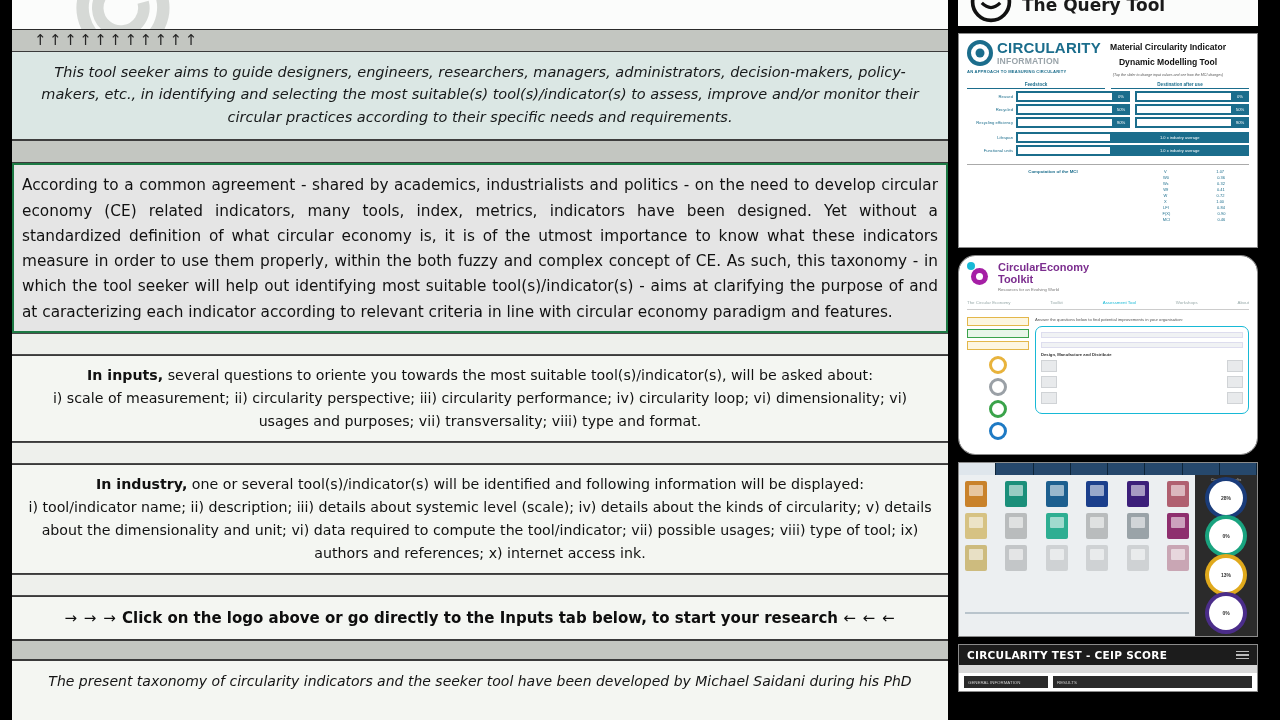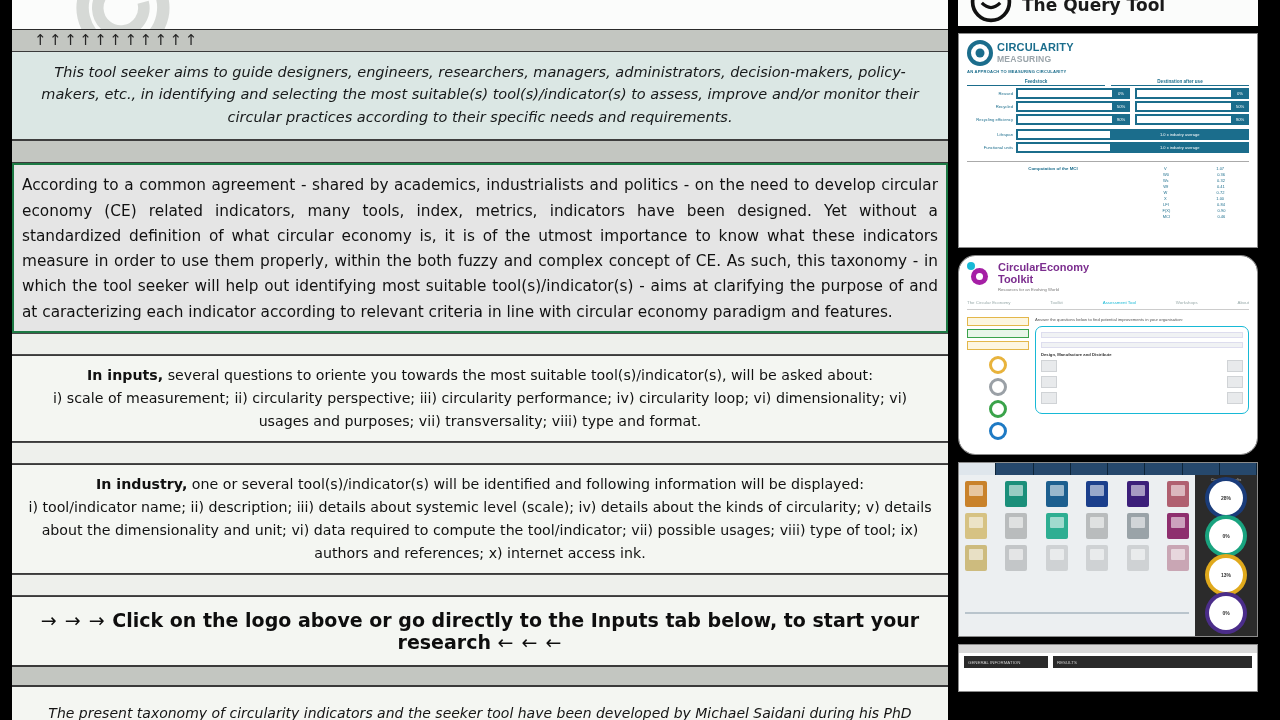--- a/index.html
+++ b/index.html
@@ -79,27 +79,27 @@
   .sec p b { font-weight: bold; }
 
   .cta {
     background: #f4f6f2;
     border-top: 1px solid #3a3a3a; border-bottom: 1px solid #3a3a3a;
     padding: 12px 10px;
     text-align: center;
   }
   .cta .txt {
     font-family: "DejaVu Sans", sans-serif;
-    font-size: 19px; font-weight: bold; color: #0e0e0e;
+    font-size: 15px; font-weight: bold; color: #0e0e0e;
   }
   .cta .arr { font-weight: normal; letter-spacing: 1px; }
 
   .footer {
     background: #f4f6f2; border-top: 1px solid #3a3a3a;
-    padding: 16px 12px 0 12px; flex: 1; overflow: hidden;
+    padding: 10px 12px 0 12px; flex: 1; overflow: hidden;
   }
   .footer p {
     font-family: "DejaVu Sans", sans-serif;
     font-style: italic; font-size: 14px; line-height: 1.5; color: #141414;
     text-align: center;
   }
 
   
   .right-col {
     position: absolute; left: 958px; top: 0; width: 300px; height: 720px;
@@ -130,21 +130,21 @@
   .mci-logo { width: 120px; flex: none; }
   .mci-logo .row { display: flex; align-items: center; gap: 4px; }
   .ci-ring {
     width: 26px; height: 26px; border-radius: 50%;
     border: 4px solid #1b6d8c; position: relative; flex: none;
   }
   .ci-ring::after {
     content:""; position:absolute; left:50%; top:50%; transform:translate(-50%,-50%);
     width:9px;height:9px;border-radius:50%;background:#1b6d8c;
   }
-  .ci-txt1 { font-size: 11px; font-weight: bold; color: #1b6d8c; letter-spacing: .2px; line-height: 1.05; }
+  .ci-txt1 { font-size: 15px; font-weight: bold; color: #1b6d8c; letter-spacing: .2px; line-height: 1.05; }
   .ci-txt2 { font-size: 8.6px; font-weight: bold; color: #9aa4aa; letter-spacing: .2px; }
   .ci-sub { font-size: 4.1px; font-weight: bold; color: #1b6d8c; margin-top: 3px; letter-spacing: .2px; }
   .mci-title { flex: 1; text-align: center; padding-top: 2px; }
   .mci-title .l1 { font-size: 8.6px; font-weight: bold; color: #111; }
   .mci-title .l2 { font-size: 8.6px; font-weight: bold; color: #111; margin-top: 5px; }
   .mci-title .l3 { font-size: 3.6px; font-style: italic; color: #555; margin-top: 6px; }
 
   .mci-body { display: flex; margin-top: 5px; }
   .donut-wrap { width: 108px; flex: none; display: flex; flex-direction: column; align-items: center; }
   .donut {
@@ -351,24 +351,29 @@
     </div>
 
     <div class="thumb t1">
       <div class="mci">
         <div class="mci-top">
           <div class="mci-logo">
             <div class="row">
               <div class="ci-ring"></div>
               <div>
                 <div class="ci-txt1">CIRCULARITY</div>
-                <div class="ci-txt2">MEASURING</div>
+                <div class="ci-txt2">INFORMATION</div>
               </div>
             </div>
             <div class="ci-sub">AN APPROACH TO MEASURING CIRCULARITY</div>
+          </div>
+          <div class="mci-title">
+            <div class="l1">Material Circularity Indicator</div>
+            <div class="l2">Dynamic Modelling Tool</div>
+            <div class="l3">(Tap the slider to change input values and see how the MCI changes)</div>
           </div>
         </div>
 
         <div class="mci-body">
           <div class="mci-fields">
             <div class="ff-head">
               <span>Feedstock</span>
               <span>Destination after use</span>
             </div>
             <div class="ff-row">
@@ -619,20 +624,28 @@
             </div>
           <div class="gg b4">
               <div class="lab">0%</div>
             </div>
         </div>
       </div>
     </div>
 
     <div class="thumb t4">
       <div class="ceip">
+        <div class="ceip-bar">
+          <div class="t">CIRCULARITY TEST - CEIP SCORE</div>
+          <div class="menu">
+              <i></i>
+              <i></i>
+              <i></i>
+            </div>
+        </div>
         <div class="ceip-sub"></div>
         <div class="ceip-tabs">
           <div class="tb">GENERAL INFORMATION</div>
           <div class="tb w">RESULTS</div>
         </div>
       </div>
     </div>
 
   </div>
 </div>

